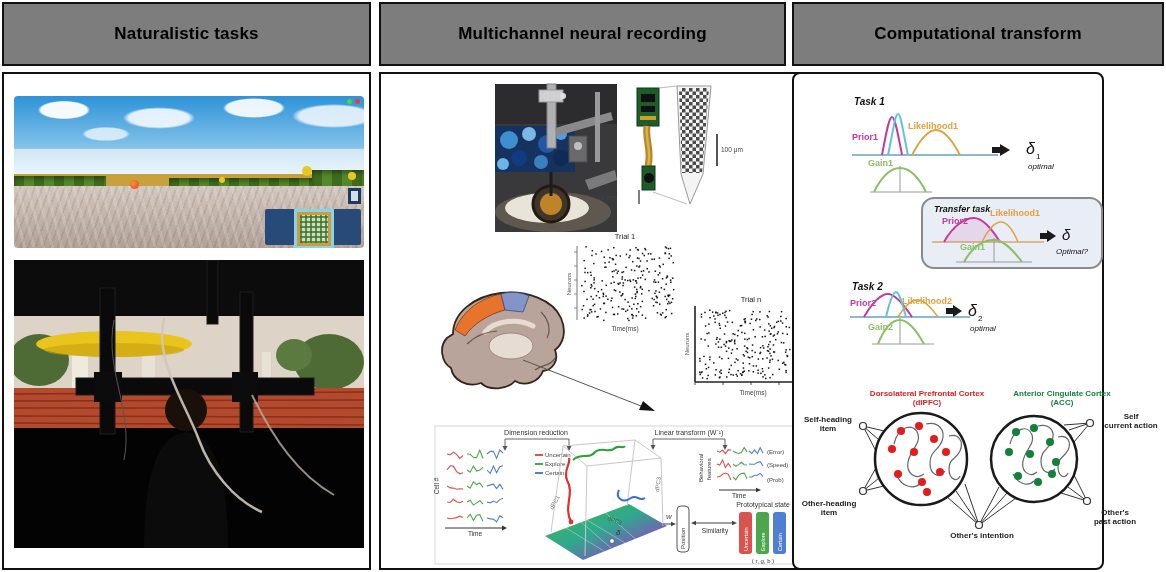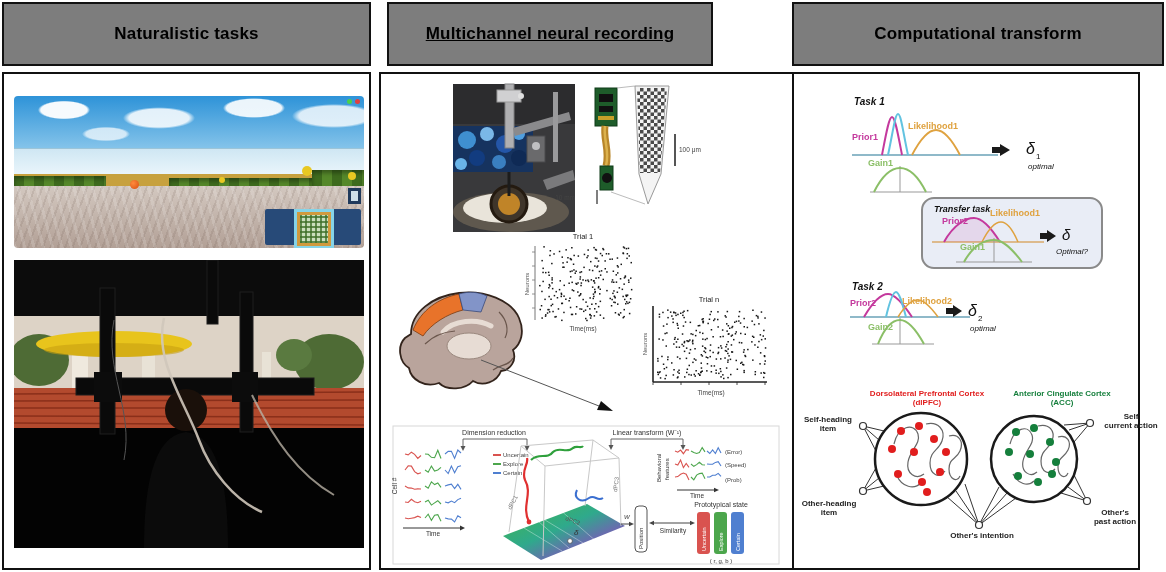--- a/index.html
+++ b/index.html
@@ -51,21 +51,21 @@
   .it{font-style:italic;}
 </style>
 </head>
 <body>
 
 <div class="fig">
 
   <div class="hdr" style="left:2px;width:369px;">
     <span>Naturalistic tasks</span>
   </div>
-  <div class="hdr" style="left:387px;width:326px;text-decoration:underline;">
+  <div class="hdr" style="left:379px;width:407px;">
     <span>Multichannel neural recording</span>
   </div>
   <div class="hdr" style="left:792px;width:372px;">
     <span>Computational transform</span>
   </div>
 
   <div class="pbox" style="left:2px;width:369px;">
     <div class="vr">
       <div class="vr-sky"></div>
       <div class="vr-wall"></div>
@@ -118,21 +118,21 @@
       <rect x="80" y="112" width="28" height="30" fill="#0c0c0c"></rect>
       <rect x="218" y="112" width="26" height="30" fill="#0c0c0c"></rect>
       <circle cx="172" cy="150" r="21" fill="#1a100a"></circle>
       <path d="M130,288 C130,210 145,175 172,172 C199,175 214,210 214,288 Z" fill="#0b0b0b"></path>
       <path d="M150,58 C140,100 170,140 185,180 C196,210 220,240 248,252" stroke="#cfc6ba" stroke-width="2.5" fill="none" opacity=".9"></path>
       <path d="M238,135 C260,180 285,215 320,235" stroke="#b8b0a4" stroke-width="2" fill="none" opacity=".8"></path>
       <path d="M100,60 C90,110 120,150 110,200" stroke="#555" stroke-width="1" fill="none"></path>
     </svg>
   </div>
 
-  <div class="pbox" style="left:379px;width:491px;">
+  <div class="pbox" style="left:379px;width:491px;padding-left:42px;">
     <svg width="403" height="494" viewBox="0 0 403 494">
       <defs>
         <pattern id="checker" width="7" height="7" patternUnits="userSpaceOnUse">
           <rect width="3.5" height="3.5" fill="#4a4a4a"></rect>
           <rect x="3.5" y="3.5" width="3.5" height="3.5" fill="#4a4a4a"></rect>
         </pattern>
         <linearGradient id="floorgrad" x1="0" y1="0" x2="1" y2="1">
           <stop offset="0" stop-color="#43b649"></stop>
             <stop offset=".45" stop-color="#2fa98c"></stop>
           <stop offset=".75" stop-color="#7a5ab8"></stop>
@@ -860,21 +860,21 @@
           <text x="344" y="393" font-size="6" fill="#444">(Speed)</text>
           <text x="344" y="408" font-size="6" fill="#444">(Prob)</text>
           <line x1="296" y1="416" x2="334" y2="416" stroke="#333"></line>
           <polygon points="338,416 333,413.8 333,418.2" fill="#333"></polygon>
           <text x="316" y="424" font-size="6.5" fill="#333" text-anchor="middle">Time</text>
         </g>
       </g>
     </svg>
   </div>
 
-  <div class="pbox" style="left:792px;width:348px;">
+  <div class="pbox" style="left:792px;width:312px;border-radius:8px;">
     <svg width="368" height="494" viewBox="0 0 368 494">
 
       <g>
         <text x="60" y="31" font-size="10" font-weight="bold" class="it" fill="#111">Task 1</text>
         <line x1="58" y1="81" x2="204" y2="81" stroke="#8fb9c9" stroke-width="2"></line>
         <path d="M88,81 C92,60 95,43 98,43 C101,43 104,60 108,81" stroke="#c4399d" stroke-width="2" fill="none"></path>
         <path d="M94,81 C99,58 101,40 104,40 C107,40 109,58 114,81" stroke="#62c3e0" stroke-width="2" fill="none"></path>
         <path d="M118,81 C128,62 136,56 142,56 C148,56 156,62 166,81" stroke="#dfa23f" stroke-width="1.8" fill="none"></path>
         <text x="58" y="66" font-size="9" font-weight="bold" fill="#c4399d">Prior1</text>
         <text x="114" y="55" font-size="9" font-weight="bold" fill="#dfa23f">Likelihood1</text>

